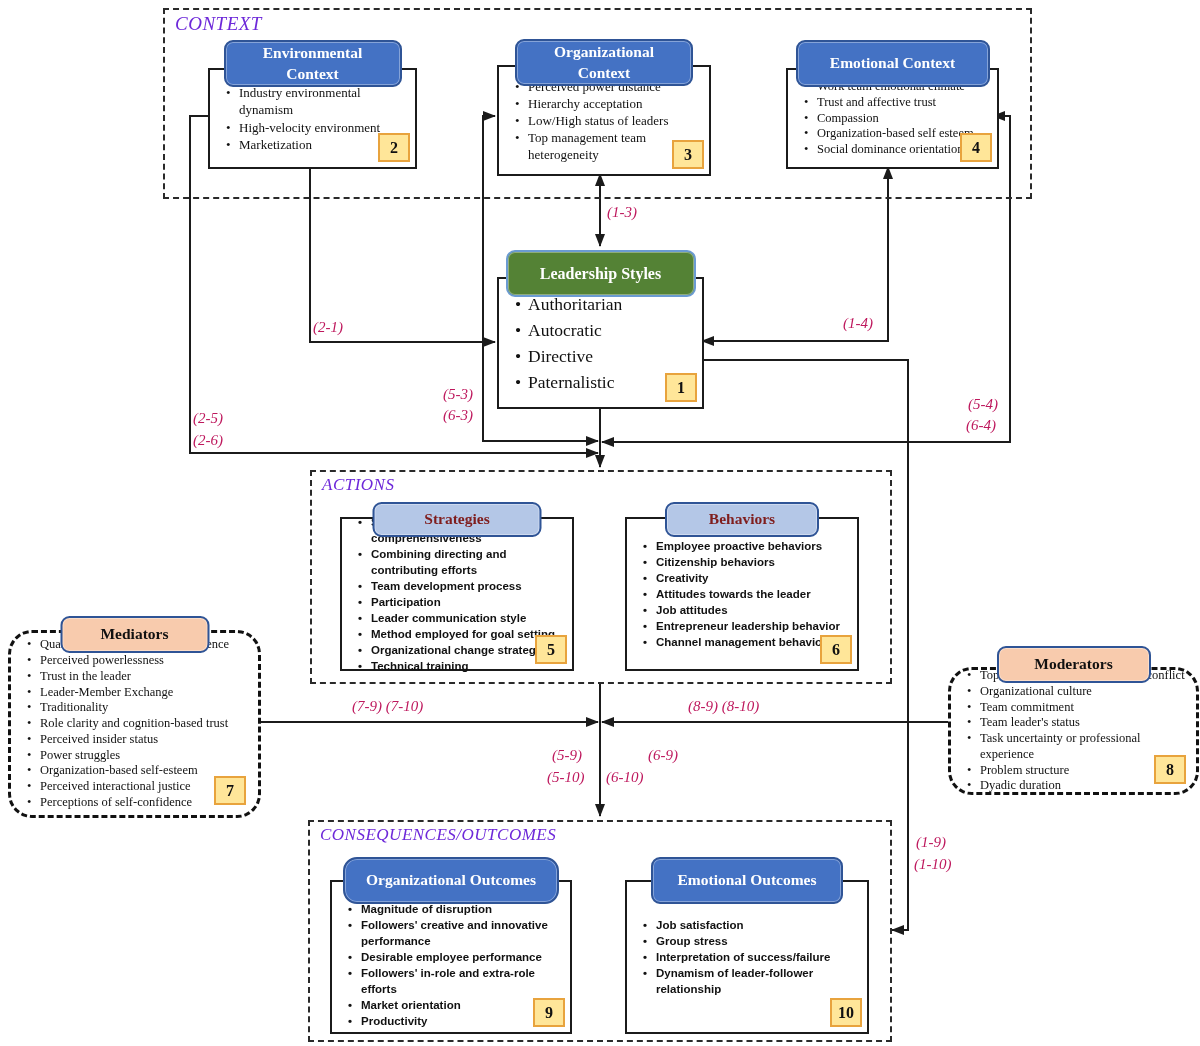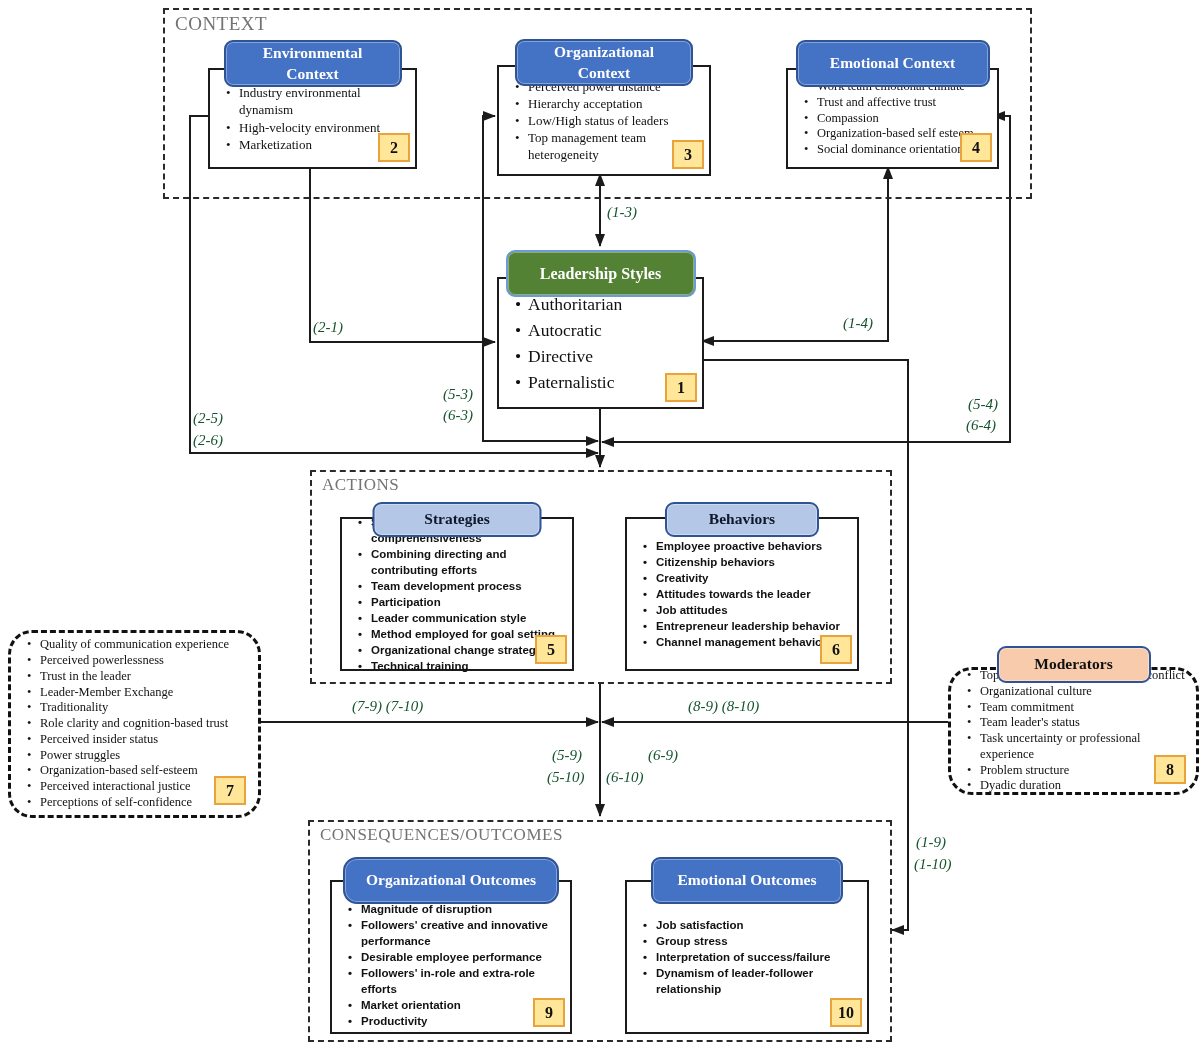--- a/index.html
+++ b/index.html
@@ -9,48 +9,48 @@
     --header-peach:#F8CBAD;
     --badge-fill:#FFE699;
     --badge-border:#E8A33D;
     --line-color:#1b1b1b;
   }
   html,body{margin:0;padding:0;background:#ffffff;}
   #canvas{position:relative;width:1200px;height:1046px;background:#ffffff;
           font-family:"Liberation Serif",serif;color:#111;overflow:hidden;}
   svg.wires{position:absolute;left:0;top:0;z-index:1;pointer-events:none;}
   .region{position:absolute;border:2px dashed #2a2a2a;z-index:2;background:transparent;}
-  .region-label{font-size:18px;padding:3px 0 0 10px;letter-spacing:.5px;color:#737373;}
+  .region-label{font-style:italic;font-size:18px;padding:3px 0 0 10px;letter-spacing:.5px;color:#6d28d9;}
   .node{position:absolute;background:#fff;border:2.5px solid #1b1b1b;z-index:3;
         display:flex;flex-direction:column;justify-content:center;}
   .node.rounded-dashed{border:3px dashed #111;border-radius:24px;}
   .hdr{position:absolute;left:50%;transform:translateX(-50%);z-index:4;
        display:flex;align-items:center;justify-content:center;text-align:center;
        font-weight:bold;border:2px solid #2f5496;border-radius:9px;line-height:1.32;
        font-size:15.5px;box-shadow:0 0 0 1px rgba(255,255,255,.35) inset;}
   .hdr-blue{background:var(--header-blue);color:#fff;}
   .hdr-green{background:var(--header-green);color:#fff;border-color:#6b9bd2;}
-  .hdr-lblue{background:var(--header-light-blue);color:#0f172a;text-align:center;}
+  .hdr-lblue{background:var(--header-light-blue);color:#7f1d1d;text-align:center;}
   .hdr-peach{background:var(--header-peach);color:#111;}
   ul.list{list-style:none;margin:0;padding:0 6px 0 14px;}
   ul.list li{position:relative;padding-left:15px;}
   ul.list li::before{content:"\2022";position:absolute;left:2px;}
   .list-serif{font-size:13px;line-height:1.32;}
   .list-lead{font-size:17.5px;line-height:1.5;}
   .list-lead li{padding-left:18px;}
   .list-lead li::before{left:4px;}
   .list-sans{font-family:"Liberation Sans",sans-serif;font-size:11.5px;font-weight:600;line-height:1.4;}
   .list-medmod{font-size:12.5px;line-height:1.26;}
   .list-medmod li{padding-left:24px;}
   .list-medmod li::before{left:7px;}
   .badge{position:absolute;right:5px;bottom:5px;min-width:22px;height:25px;padding:0 3px;
          background:var(--badge-fill);border:2px solid var(--badge-border);z-index:5;
          display:flex;align-items:center;justify-content:center;
          font-weight:bold;font-size:16px;}
-  .alabel{position:absolute;z-index:6;font-style:italic;font-size:15px;white-space:nowrap;color:#14532d;}
+  .alabel{position:absolute;z-index:6;font-style:italic;font-size:15px;white-space:nowrap;color:#be185d;}
 </style>
 </head>
 <body>
 
 <div id="canvas">
 
   <svg class="wires" width="1200" height="1046" viewBox="0 0 1200 1046">
     <defs>
       <marker id="ah" markerUnits="userSpaceOnUse" markerWidth="14" markerHeight="12" refX="12" refY="5" orient="auto-start-reverse">
         <path d="M0,0 L13,5 L0,10 Z" fill="#1b1b1b"></path>
@@ -148,20 +148,21 @@
         <li>Creativity</li>
         <li>Attitudes towards the leader</li>
         <li>Job attitudes</li>
         <li>Entrepreneur leadership behavior</li>
         <li>Channel management behavior</li>
       </ul>
     <div class="badge">6</div>
   </div>
 
   <div class="node rounded-dashed" style="left:8px;top:630px;width:247px;height:182px;">
+    <div class="hdr hdr-peach" style="width:145px;height:33px;top:-17px;">Mediators</div>
     <ul class="list list-medmod">
         <li>Quality of communication experience</li>
         <li>Perceived powerlessness</li>
         <li>Trust in the leader</li>
         <li>Leader-Member Exchange</li>
         <li>Traditionality</li>
         <li>Role clarity and cognition-based trust</li>
         <li>Perceived insider status</li>
         <li>Power struggles</li>
         <li>Organization-based self-esteem</li>

